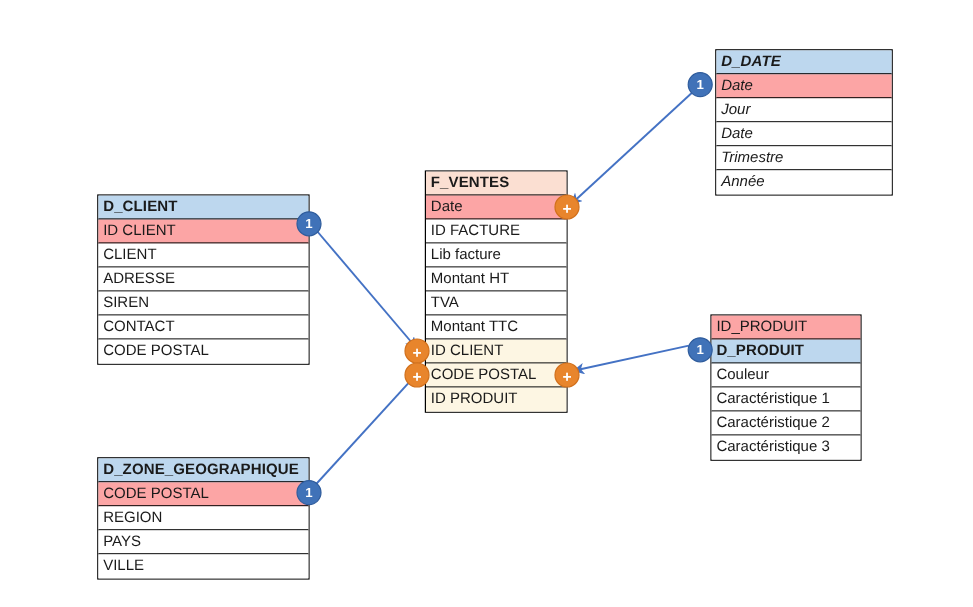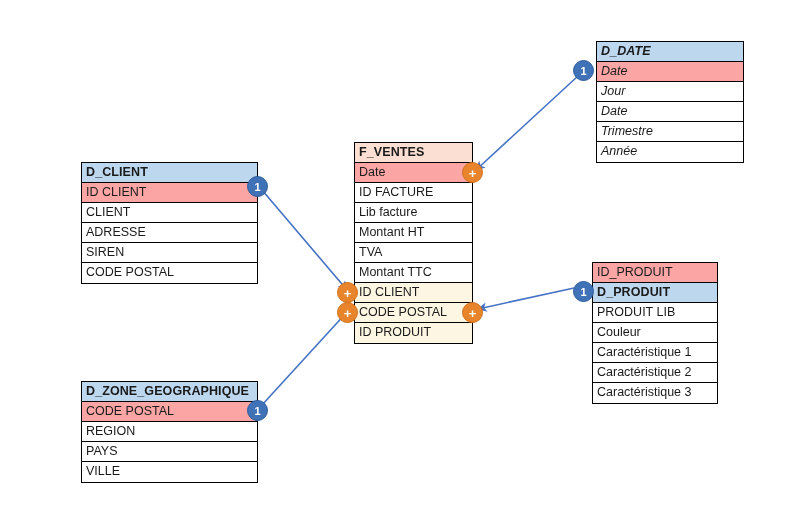--- a/index.html
+++ b/index.html
@@ -102,20 +102,21 @@
       <line x1="578" y1="76" x2="476" y2="170" stroke="#4472c4" stroke-width="1.6" marker-end="url(#arrowhead)"></line>
       <line x1="574" y1="288" x2="478" y2="309" stroke="#4472c4" stroke-width="1.6" marker-end="url(#arrowhead)"></line>
     </svg>
 
 <div class="table" style="left: 81px; top: 162px; width: 177px;">
       <div class="row header dim">D_CLIENT</div>
       <div class="row key">ID CLIENT</div>
       <div class="row">CLIENT</div>
       <div class="row">ADRESSE</div>
       <div class="row">SIREN</div>
+      <div class="row">CONTACT</div>
       <div class="row">CODE POSTAL</div>
     </div>
     <div class="table" style="left: 81px; top: 381px; width: 177px;">
       <div class="row header dim">D_ZONE_GEOGRAPHIQUE</div>
       <div class="row key">CODE POSTAL</div>
       <div class="row">REGION</div>
       <div class="row">PAYS</div>
       <div class="row">VILLE</div>
     </div>
     <div class="table" style="left: 354px; top: 142px; width: 119px;">
@@ -134,21 +135,20 @@
       <div class="row header dim">D_DATE</div>
       <div class="row key">Date</div>
       <div class="row">Jour</div>
       <div class="row">Date</div>
       <div class="row">Trimestre</div>
       <div class="row">Année</div>
     </div>
     <div class="table" style="left: 592px; top: 262px; width: 126px;">
       <div class="row key">ID_PRODUIT</div>
       <div class="row header dim">D_PRODUIT</div>
-      <div class="row">PRODUIT LIB</div>
       <div class="row">Couleur</div>
       <div class="row">Caractéristique 1</div>
       <div class="row">Caractéristique 2</div>
       <div class="row">Caractéristique 3</div>
     </div>
     <div class="badge one" style="left: 247px; top: 176px;">1</div>
     <div class="badge many" style="left: 337px; top: 282px;">+</div>
     <div class="badge one" style="left: 247px; top: 400px;">1</div>
     <div class="badge many" style="left: 337px; top: 302px;">+</div>
     <div class="badge one" style="left: 573px; top: 60px;">1</div>

